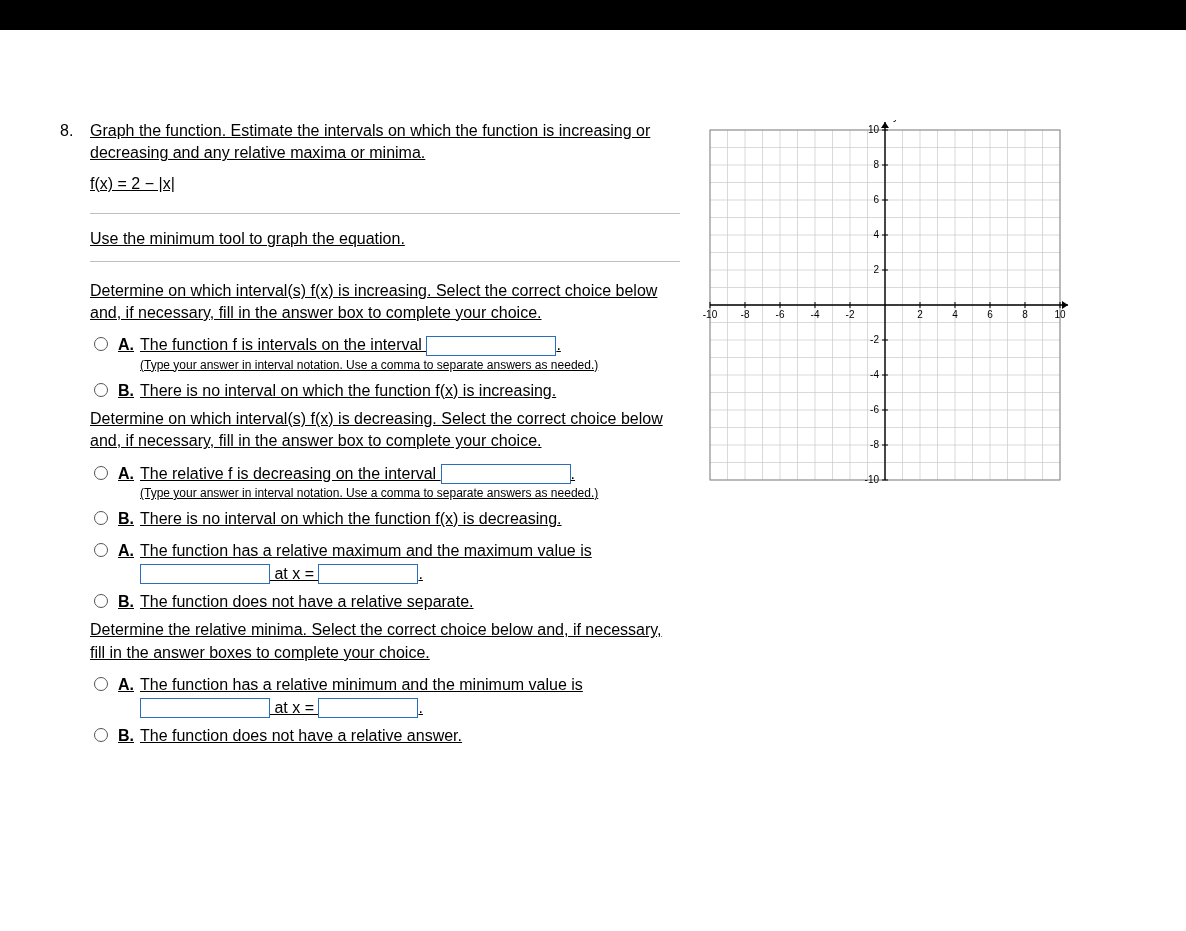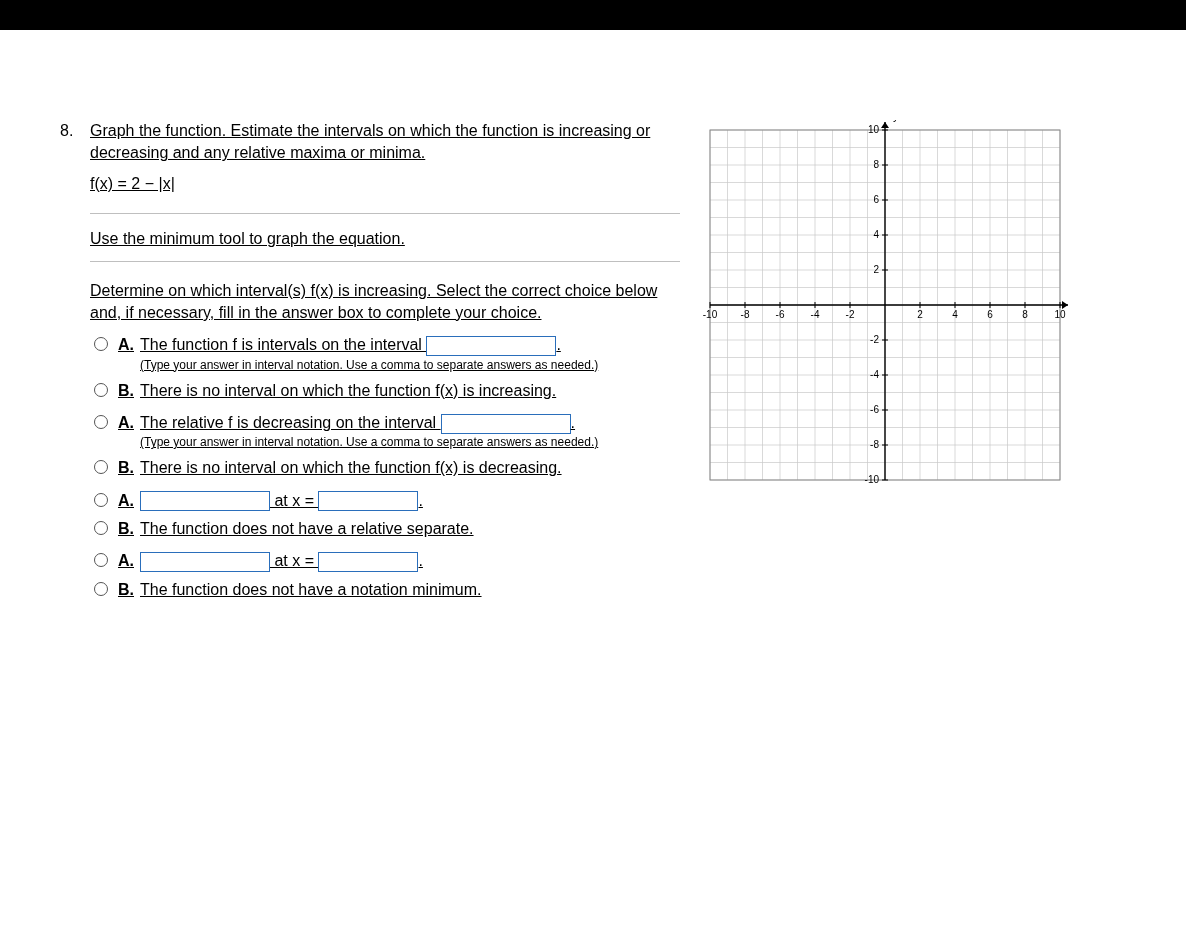--- a/index.html
+++ b/index.html
@@ -56,20 +56,21 @@
                 <div class="hint">(Type your answer in interval notation. Use a comma to separate answers as needed.)</div>
               </div>
             </div>
             <div class="choice">
               <input type="radio" name="inc" class="radio" style="">
               <div class="chlabel">B.</div>
               <div class="chtext">There is no interval on which the function f(x) is increasing.</div>
             </div>
           </div>
 
+          <div class="section">Determine on which interval(s) f(x) is decreasing. Select the correct choice below and, if necessary, fill in the answer box to complete your choice.</div>
           <div class="choices">
             <div class="choice">
               <input type="radio" name="dec" class="radio" style="">
               <div class="chlabel">A.</div>
               <div class="chtext">
                 <span>The relative f is decreasing on the interval </span><input class="inbox" type="text" style=""><span>.</span>
                 <div class="hint">(Type your answer in interval notation. Use a comma to separate answers as needed.)</div>
               </div>
             </div>
             <div class="choice">
@@ -77,46 +78,49 @@
               <div class="chlabel">B.</div>
               <div class="chtext">There is no interval on which the function f(x) is decreasing.</div>
             </div>
           </div>
 
           <div class="choices">
             <div class="choice">
               <input type="radio" name="max" class="radio" style="">
               <div class="chlabel">A.</div>
               <div class="chtext">
+                <div>The function has a relative maximum and the maximum value is</div>
                 <div>
                   <input class="inbox" type="text" style=""><span> at x = </span><input class="inbox sm" type="text" style=""><span>.</span>
                 </div>
               </div>
             </div>
             <div class="choice">
               <input type="radio" name="max" class="radio" style="">
               <div class="chlabel">B.</div>
               <div class="chtext">The function does not have a relative separate.</div>
             </div>
           </div>
 
+          <div class="section">Determine the relative minima. Select the correct choice below and, if necessary, fill in the answer boxes to complete your choice.</div>
           <div class="choices">
             <div class="choice">
               <input type="radio" name="min" class="radio" style="">
               <div class="chlabel">A.</div>
               <div class="chtext">
+                <div>The function has a relative minimum and the minimum value is</div>
                 <div>
                   <input class="inbox" type="text" style=""><span> at x = </span><input class="inbox sm" type="text" style=""><span>.</span>
                 </div>
               </div>
             </div>
             <div class="choice">
               <input type="radio" name="min" class="radio" style="">
               <div class="chlabel">B.</div>
-              <div class="chtext">The function does not have a notation minimum.</div>
+              <div class="chtext">The function does not have a relative answer.</div>
             </div>
           </div>
 
         </div>
 
         <div class="right">
           <div class="graph-wrap">
             <svg id="graph-svg" class="graph-svg" width="370" height="370">
                 <line x1="10" y1="360" x2="10" y2="10" stroke="#c9c9c9" stroke-width="0.7"></line>
                 <line x1="27.5" y1="360" x2="27.5" y2="10" stroke="#c9c9c9" stroke-width="0.7"></line>

